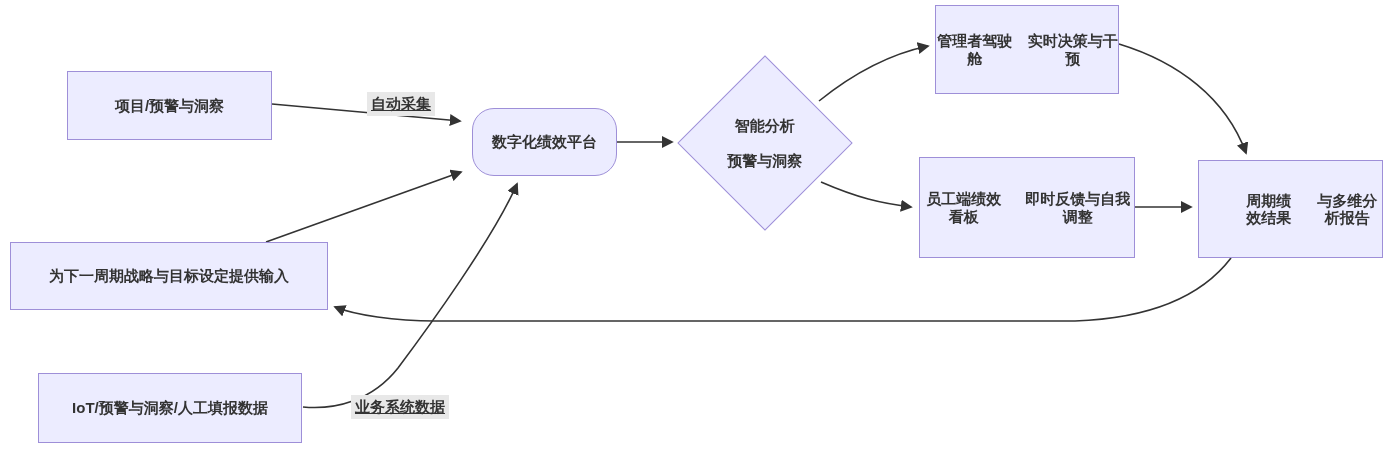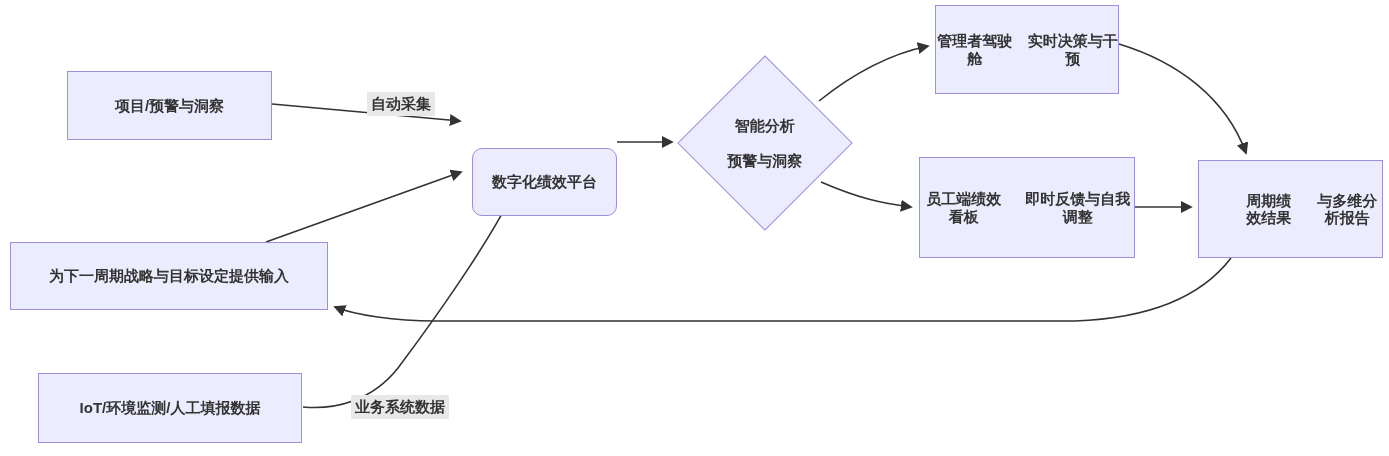--- a/index.html
+++ b/index.html
@@ -41,21 +41,21 @@
     font-size:15px;
     font-weight:700;
     display:flex;
     flex-direction:row;
     align-items:center;
     justify-content:center;
     text-align:center;
     gap:14px;
     line-height:1.15;
   }
-  .node.rounded{border-radius:10px;margin-top:40px;}
+  .node.rounded{border-radius:22px;}
   .diamond{
     position:absolute;
     box-sizing:border-box;
     background:var(--node-fill);
     border:1.3px solid var(--node-border);
     transform:rotate(45deg);
     display:flex;
     align-items:center;
     justify-content:center;
   }
@@ -74,20 +74,21 @@
   .edge-label{
     position:absolute;
     transform:translate(-50%,-50%);
     background:var(--edge-label-bg);
     color:var(--text);
     font-size:15px;
     font-weight:700;
     padding:3px 4px;
     white-space:nowrap;
     line-height:1.2;
+    text-decoration:underline;
   }
 </style>
 </head>
 <body>
 
 <div class="canvas">
 
   <svg class="edges" viewBox="0 0 1389 456">
     <defs>
       <marker id="arrow" viewBox="0 0 10 10" refX="8.5" refY="5" markerWidth="7.5" markerHeight="7.5" orient="auto-start-reverse">
@@ -133,20 +134,20 @@
   <div class="node" style="left:1198px;top:160px;width:185px;height:98px;padding-left:40px;">
     <span>周期绩效结果</span>
     <span>与多维分析报告</span>
   </div>
 
   <div class="node" style="left:10px;top:242px;width:318px;height:68px;text-align:center;">
     <span>为下一周期战略与目标设定提供输入</span>
   </div>
 
   <div class="node" style="left:38px;top:373px;width:264px;height:70px;">
-    <span>IoT/环境监测/人工填报数据</span>
+    <span>IoT/预警与洞察/人工填报数据</span>
   </div>
 
   <div class="edge-label" style="left:401px;top:104px;">自动采集</div>
 
   <div class="edge-label" style="left:400px;top:407px;">业务系统数据</div>
 
 </div>
 
 </body></html>

